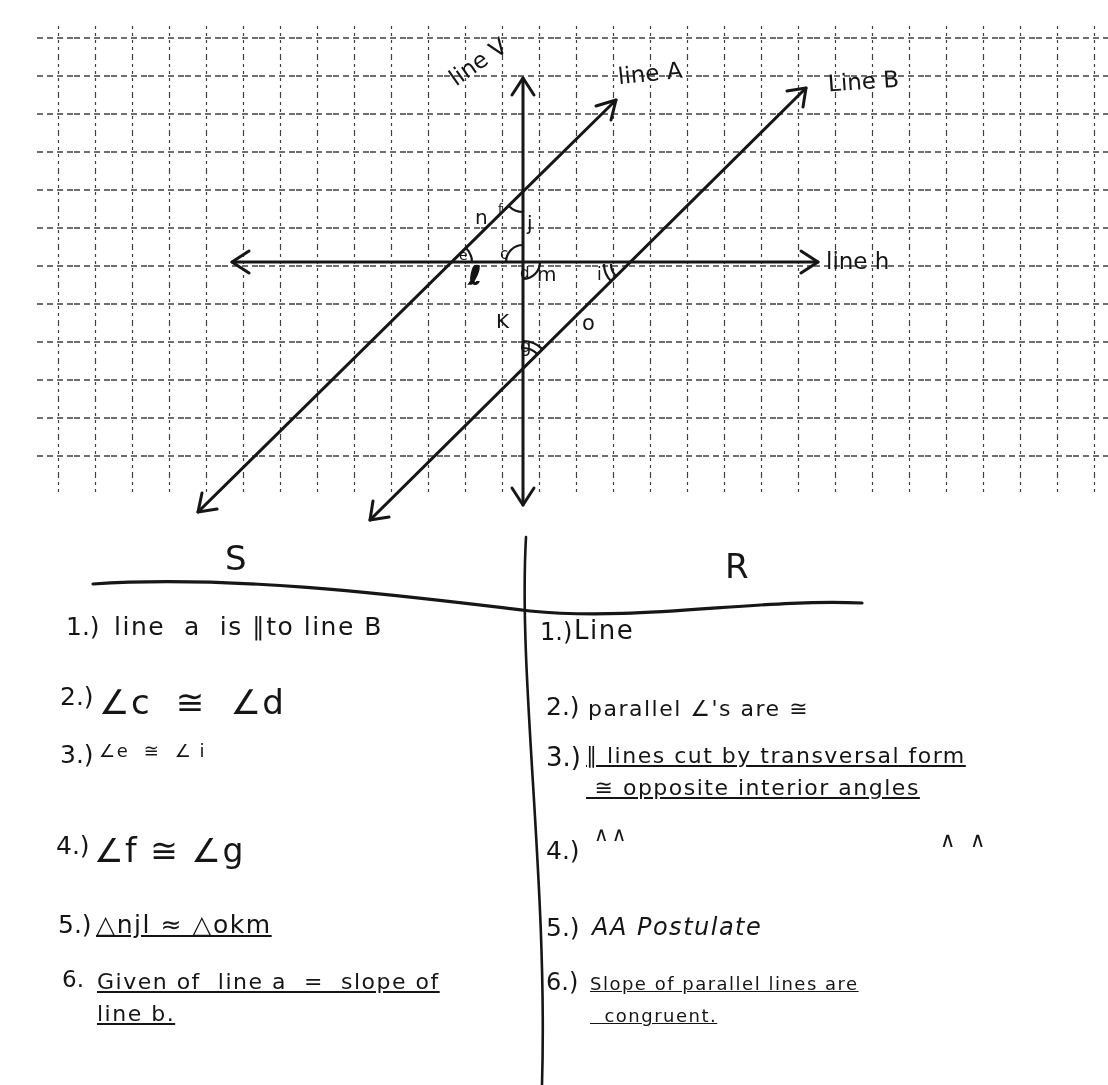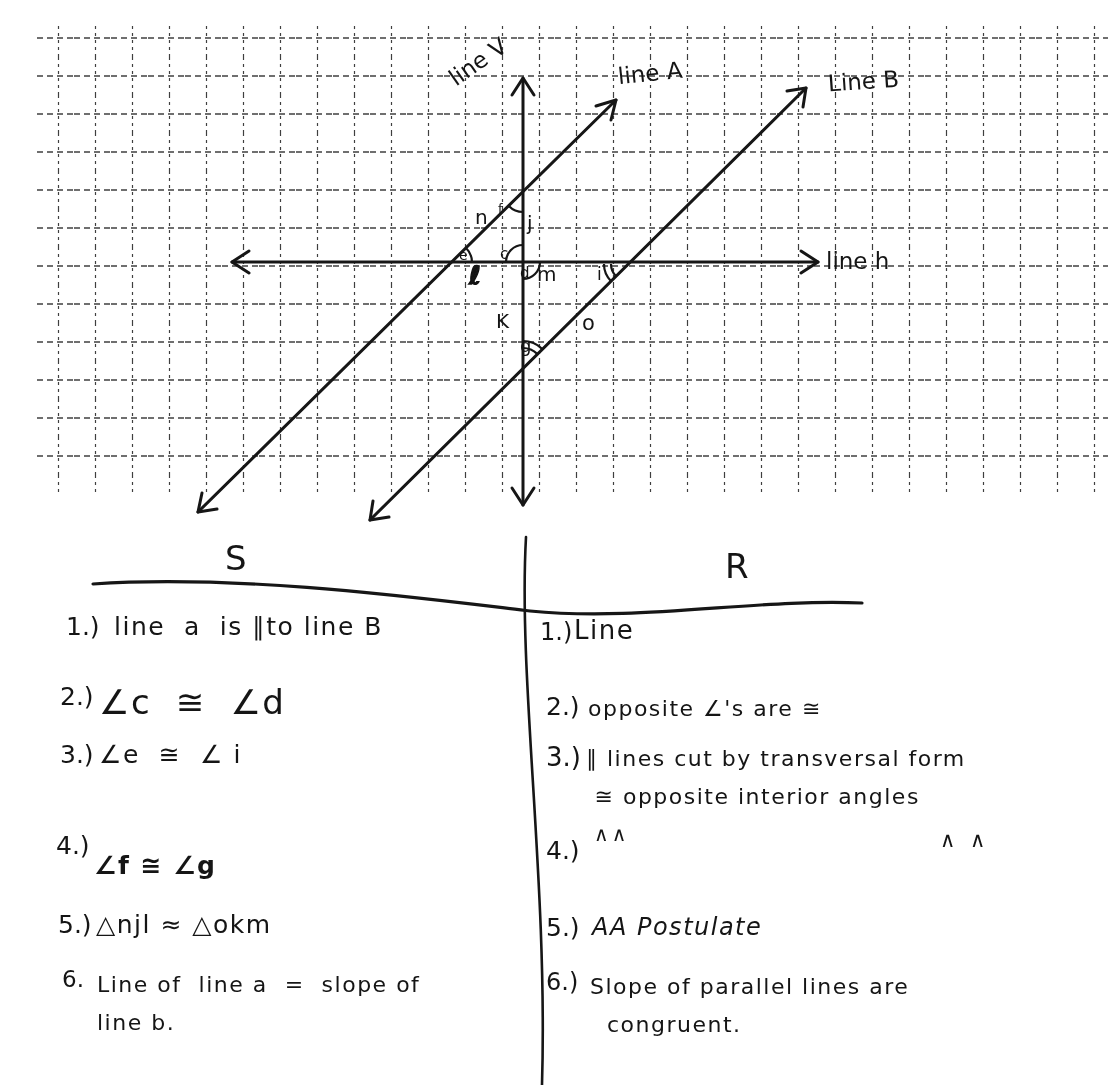--- a/index.html
+++ b/index.html
@@ -4,21 +4,21 @@
 <style>
   html,body{margin:0;padding:0;background:#e8e8e8;}
   .page{position:relative;width:1108px;height:1085px;background:#ffffff;
         font-family:"DejaVu Sans",sans-serif;color:#151515;overflow:hidden;}
   .abs{position:absolute;white-space:pre;}
   svg{position:absolute;left:0;top:0;}
   svg text{font-family:"DejaVu Sans",sans-serif;fill:#151515;}
   .hw{letter-spacing:1.5px;}
   .num{letter-spacing:0;}
   .hdr{font-size:34px;}
-  .two-line{line-height:38px;}
+  .two-line{line-height:32px;text-decoration:underline;}
   .raised{font-size:20px;letter-spacing:3px;}
 </style>
 </head>
 <body>
 
 <div class="page">
 
   <svg width="1108" height="1085" viewBox="0 0 1108 1085">
     <defs>
       <pattern id="grid" width="37" height="38" patternUnits="userSpaceOnUse" patternTransform="translate(0,19)">
@@ -91,58 +91,58 @@
   <div>
     <span class="abs num" style="left:66px;top:612px;font-size:25px;">1.)</span>
     <span class="abs hw" style="left:114px;top:612px;font-size:25px;">line  a  is ∥to line B</span>
   </div>
   <div>
     <span class="abs num" style="left:60px;top:682px;font-size:25px;">2.)</span>
     <span class="abs hw" style="left:99px;top:682px;font-size:34px;">∠c  ≅  ∠d</span>
   </div>
   <div>
     <span class="abs num" style="left:60px;top:740px;font-size:25px;">3.)</span>
-    <span class="abs hw" style="left:99px;top:740px;font-size:25px;">∠e  ≅  ∠ i</span>
+    <span class="abs hw" style="left:99px;top:740px;font-size:18px;">∠e  ≅  ∠ i</span>
   </div>
   <div>
     <span class="abs num" style="left:56px;top:831px;font-size:25px;">4.)</span>
-    <span class="abs hw" style="left:94px;top:851px;font-size:25px;font-weight:bold;">∠f ≅ ∠g</span>
+    <span class="abs hw" style="left:94px;top:831px;font-size:33px;">∠f ≅ ∠g</span>
   </div>
   <div>
     <span class="abs num" style="left:58px;top:910px;font-size:25px;">5.)</span>
-    <span class="abs hw" style="left:96px;top:910px;font-size:25px;">△njl ≈ △okm</span>
+    <span class="abs hw" style="left:96px;top:910px;font-size:25px;text-decoration:underline;">△njl ≈ △okm</span>
   </div>
   <div>
     <span class="abs num" style="left:62px;top:966px;font-size:23px;">6.</span>
-    <span class="abs hw two-line" style="left:97px;top:966px;font-size:22px;">Line of  line a  =  slope of
+    <span class="abs hw two-line" style="left:97px;top:966px;font-size:22px;">Given of  line a  =  slope of
 line b.</span>
   </div>
 
   <div>
     <span class="abs num" style="left:540px;top:618px;font-size:24px;">1.)</span>
     <span class="abs hw" style="left:574px;top:615px;font-size:26px;">Line</span>
   </div>
   <div>
     <span class="abs num" style="left:546px;top:692px;font-size:25px;">2.)</span>
-    <span class="abs hw" style="left:588px;top:696px;font-size:22px;">opposite ∠'s are ≅</span>
+    <span class="abs hw" style="left:588px;top:696px;font-size:22px;">parallel ∠'s are ≅</span>
   </div>
   <div>
     <span class="abs num" style="left:546px;top:742px;font-size:26px;">3.)</span>
     <span class="abs hw two-line" style="left:586px;top:740px;font-size:22px;">∥ lines cut by transversal form
  ≅ opposite interior angles</span>
   </div>
   <div>
     <span class="abs num" style="left:546px;top:836px;font-size:25px;">4.)</span>
     <span class="abs raised" style="left:594px;top:822px;">∧∧</span>
   </div>
   <div>
     <span class="abs num" style="left:546px;top:913px;font-size:25px;">5.)</span>
     <span class="abs hw" style="left:592px;top:913px;font-size:24px;font-style:italic;">AA Postulate</span>
   </div>
   <div>
     <span class="abs num" style="left:546px;top:968px;font-size:24px;">6.)</span>
-    <span class="abs hw two-line" style="left:590px;top:968px;font-size:22px;">Slope of parallel lines are
+    <span class="abs hw two-line" style="left:590px;top:968px;font-size:18px;">Slope of parallel lines are
   congruent.</span>
   </div>
 
   <div class="abs" style="left:940px;top:828px;font-size:21px;letter-spacing:4px;">∧ ∧</div>
 
 </div>
 
 </body></html>

